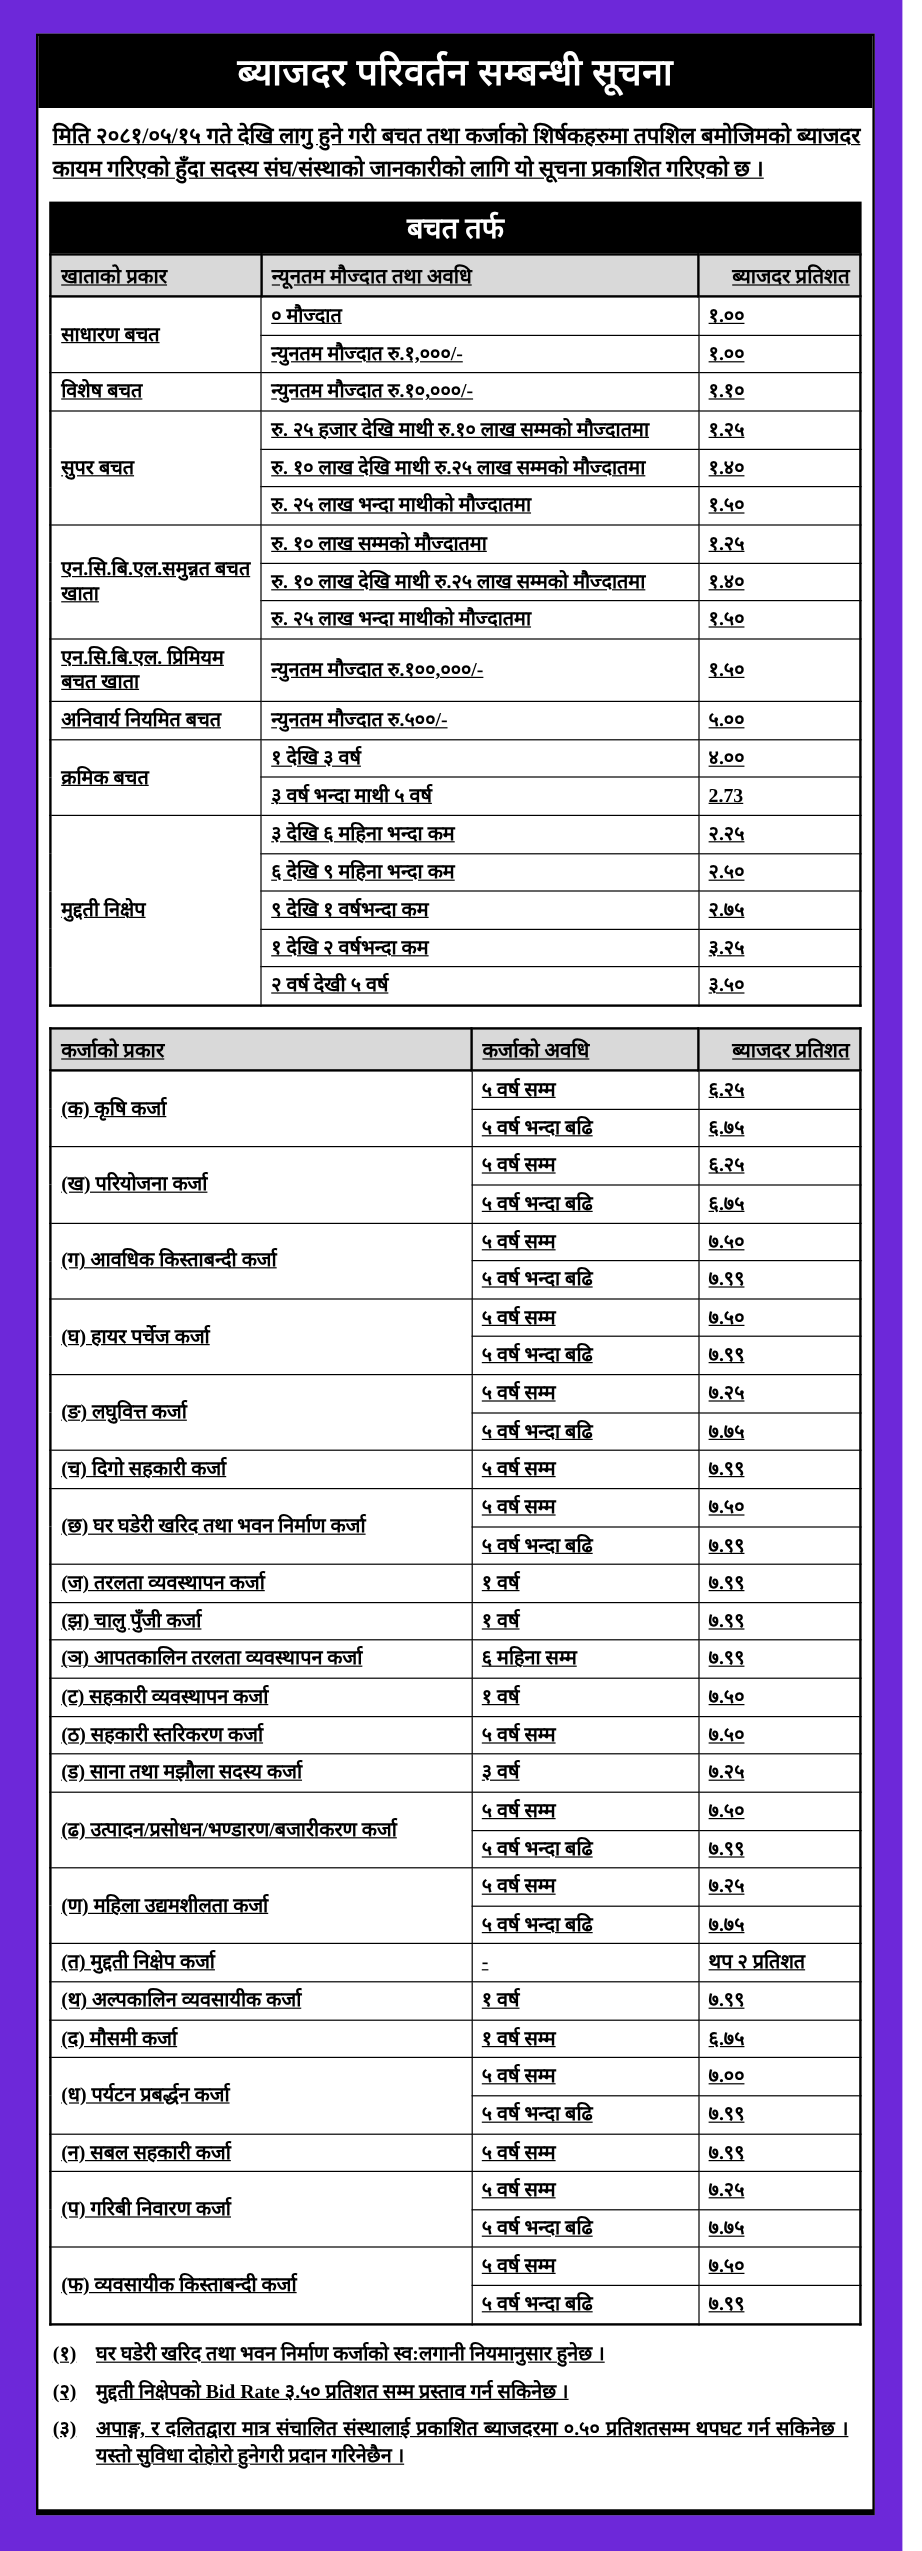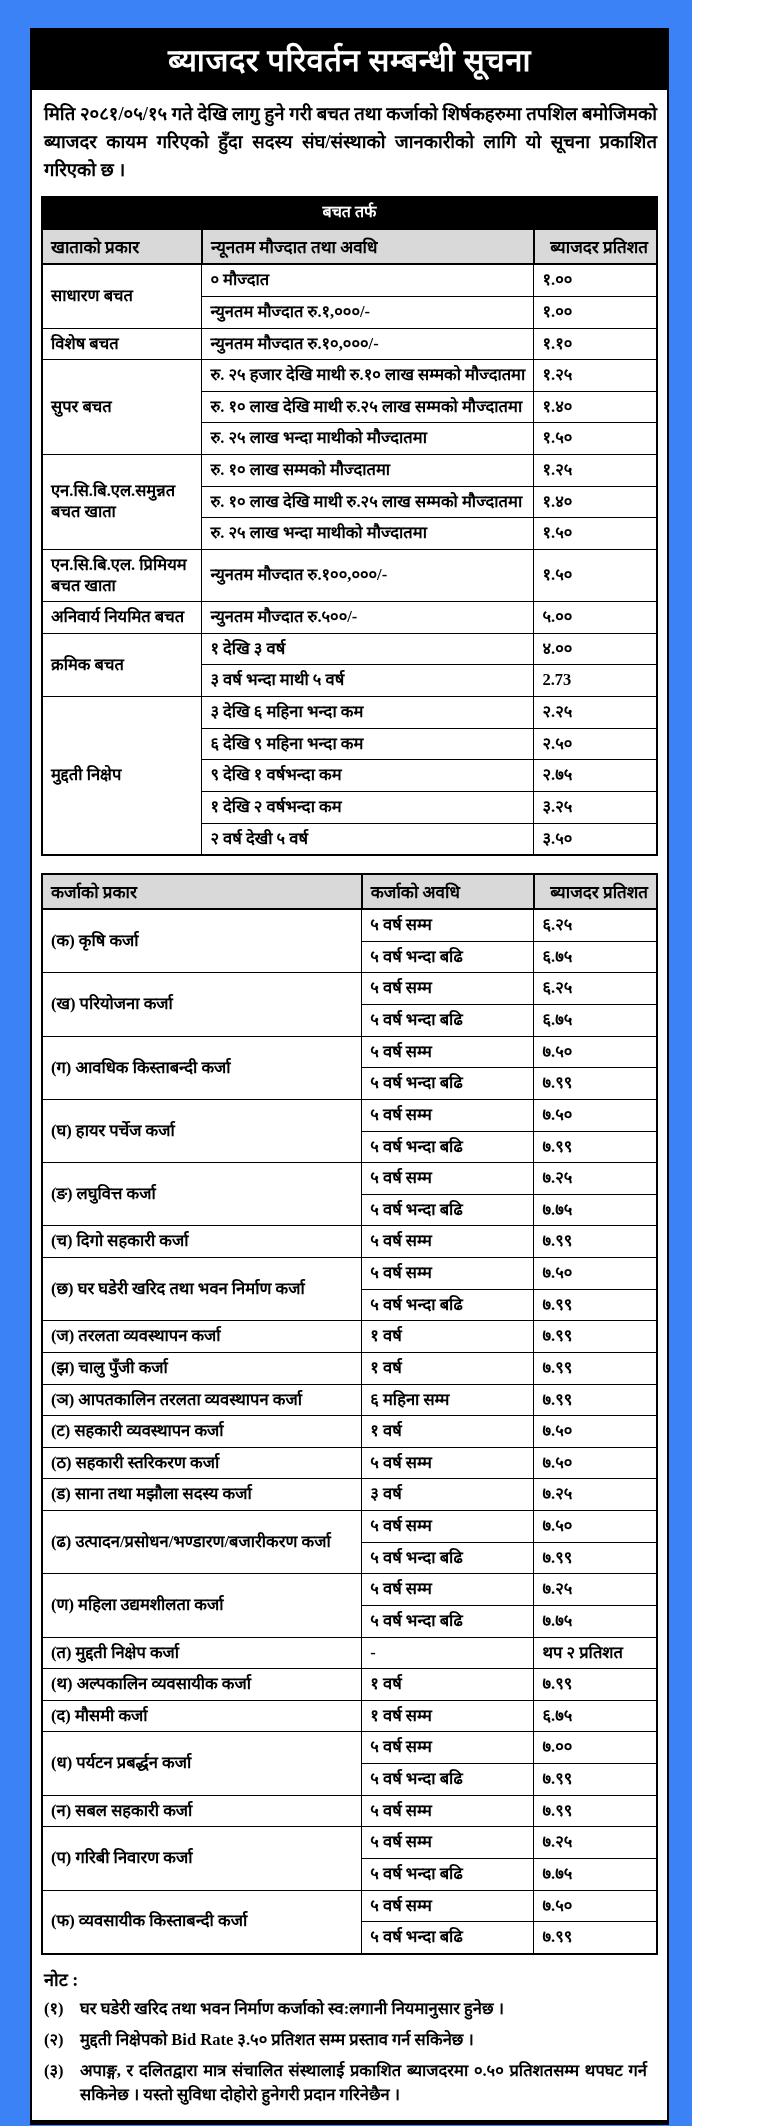--- a/index.html
+++ b/index.html
@@ -1,35 +1,35 @@
 <!DOCTYPE html>
 <html><head>
 <meta charset="utf-8">
 <style>
   html,body{margin:0;padding:0;background:#fff;}
   body{
     width:768px;height:2126px;overflow:hidden;color:#000;
     font-family:"Liberation Serif","DejaVu Serif",serif;
     -webkit-font-smoothing:antialiased;
   }
-  .page{width:692px;height:2126px;position:relative;background:#3b82f6;box-sizing:border-box;padding:28px 23px 0 30px;}
+  .page{width:752px;height:2126px;position:relative;background:#6d28d9;box-sizing:border-box;padding:28px 23px 0 30px;text-decoration:underline;}
   .frame{
     border:2px solid #000;border-bottom-width:5px;background:#fff;
     box-sizing:border-box;min-height:2068px;display:flex;flex-direction:column;
   }
   .title-band{
     background:#000;color:#fff;text-align:center;
     font-size:31px;font-weight:bold;padding:8px 4px 10px;letter-spacing:0.5px;
   }
   .intro{
     padding:10px 10px 8px 12px;font-size:18.5px;font-weight:bold;line-height:1.52;text-align:justify;
   }
   .tbl-wrap{margin:4px 9px 0 9px;}
   .section-band{
-    background:#000;color:#fff;text-align:center;font-size:16px;font-weight:bold;
+    background:#000;color:#fff;text-align:center;font-size:24px;font-weight:bold;
     padding:4px 10px 6px;
   }
   table.rate-table{width:100%;border-collapse:collapse;border:2px solid #000;table-layout:fixed;}
   table.rate-table th{
     background:#d9d9d9;border:2px solid #000;font-size:17px;font-weight:bold;
     padding:5px 8px;text-align:left;margin-left:20px;
   }
   table.rate-table th.rate-h{text-align:right;}
   table.rate-table td{
     border:1px solid #000;font-size:16.5px;font-weight:bold;padding:5px 8px;
@@ -323,21 +323,20 @@
             </tr>
             <tr>
               <td class="desc-cell">५ वर्ष भन्दा बढि</td>
               <td class="rate-cell">७.९९</td>
             </tr>
           </tbody>
       </table>
     </div>
 
     <div class="notes">
-      <div class="notes-label">नोट :</div>
       <div id="notes-list">
           <div class="note-item">
             <span class="note-num">(१)</span>
             <span class="note-text">घर घडेरी खरिद तथा भवन निर्माण कर्जाको स्व:लगानी नियमानुसार हुनेछ ।</span>
           </div>
           <div class="note-item">
             <span class="note-num">(२)</span>
             <span class="note-text">मुद्दती निक्षेपको Bid Rate ३.५० प्रतिशत सम्म प्रस्ताव गर्न सकिनेछ ।</span>
           </div>
           <div class="note-item">

